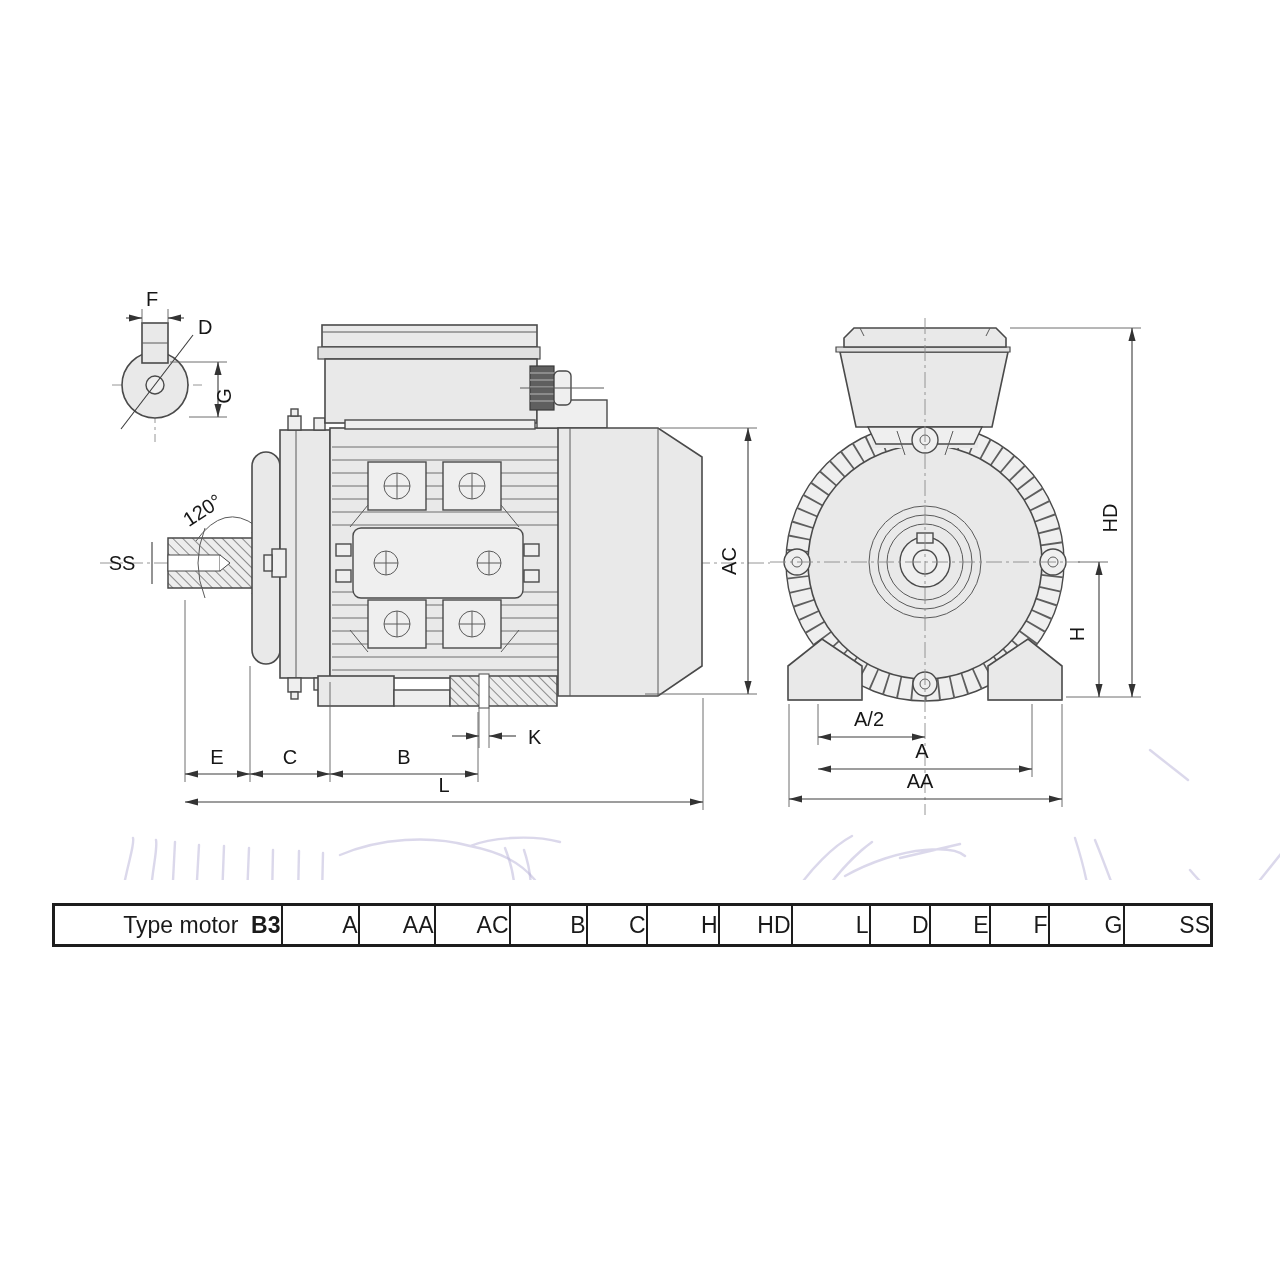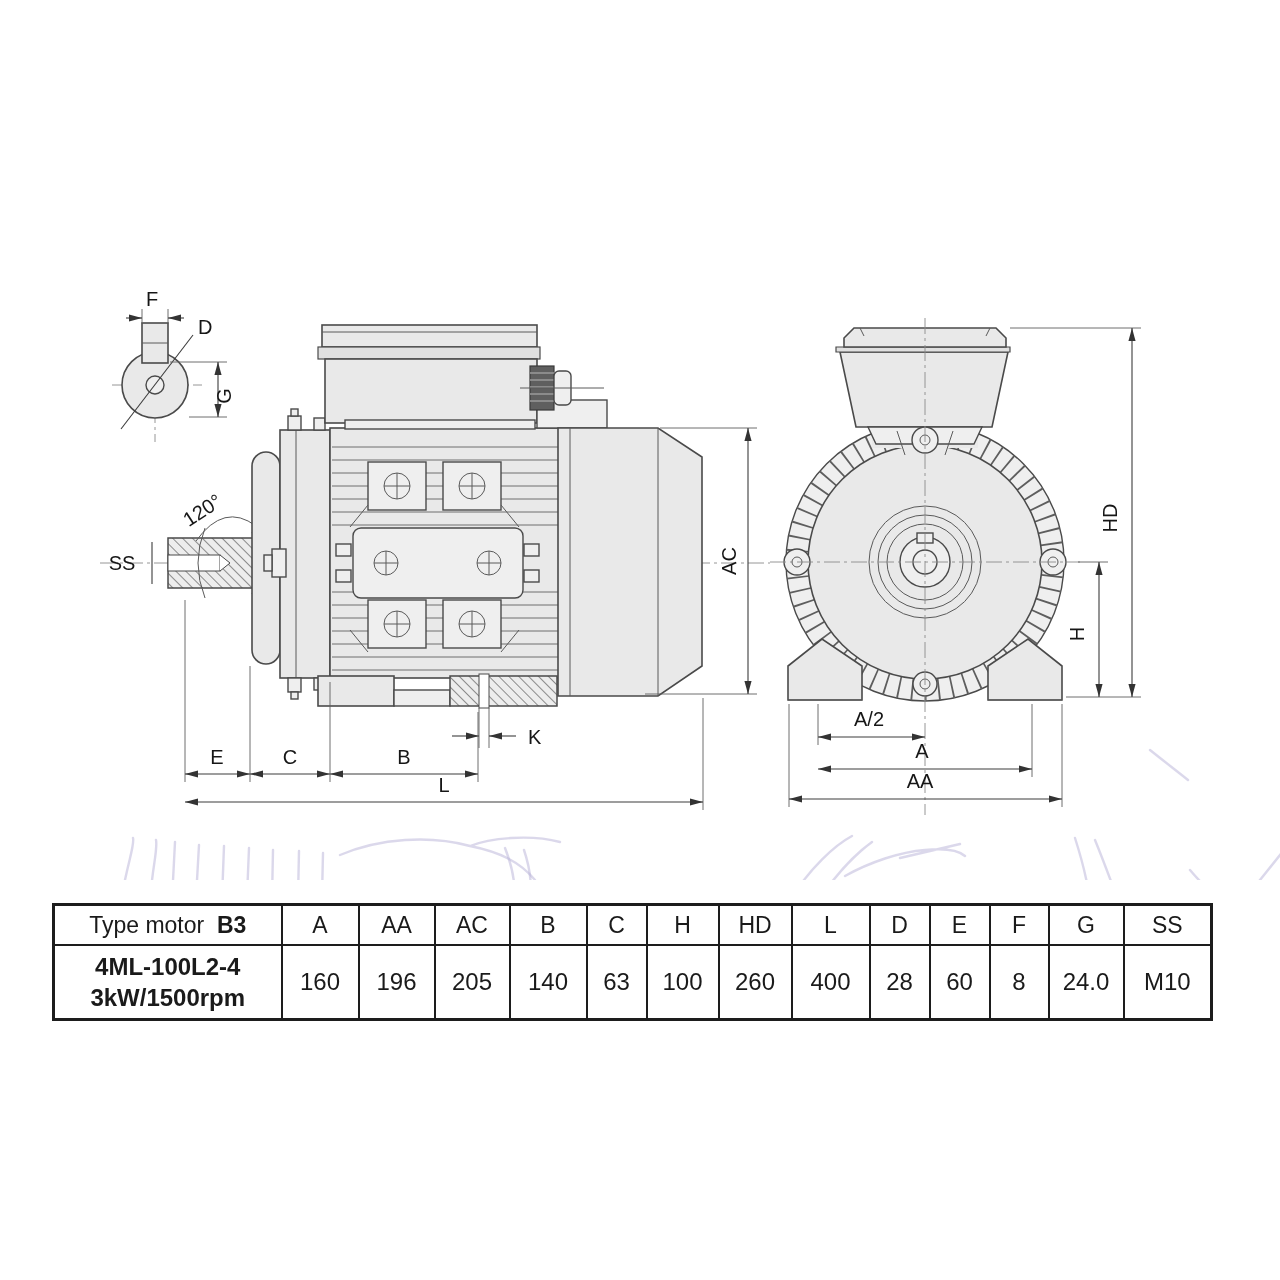--- a/index.html
+++ b/index.html
@@ -14,21 +14,21 @@
   .fin{stroke:#606060;stroke-width:.9;fill:none;}
   .dimline{stroke:#3c3c3c;stroke-width:1.1;fill:none;}
   .extline{stroke:#5f5f5f;stroke-width:.9;fill:none;}
   .cline{stroke:#8b8b8b;stroke-width:.9;fill:none;stroke-dasharray:16 4 3 4;}
   .dimtext{font-family:"Liberation Sans",sans-serif;font-size:20px;fill:#161616;}
   .wm{stroke:#b8b2d8;stroke-width:2.4;fill:none;opacity:.5;stroke-linecap:round;}
   
   #spec-table-wrap{position:absolute;left:52px;top:903px;width:1158px;}
   table.spec{border-collapse:collapse;width:1158px;table-layout:fixed;
              font-family:"Liberation Sans",sans-serif;color:#1a1a1a;}
-  table.spec th,table.spec td{border:2px solid #1d1d1d;text-align:center;vertical-align:middle;
+  table.spec th,table.spec td{border:2px solid #1d1d1d;text-align:right;vertical-align:middle;
              padding:0;overflow:hidden;}
   table.spec{border:3px solid #1d1d1d;}
   tr.hdr th{height:38px;font-weight:normal;font-size:23px;}
   tr.hdr th.first{font-size:23px;}
   tr.valr td{height:72px;font-size:24px;}
   td.first div{font-weight:bold;font-size:24px;line-height:1.3;}
   th.thick,td.thick{border-left:4px solid #1d1d1d;}
   th.first b{font-weight:bold;}
 </style>
 </head>
@@ -304,36 +304,17 @@
       <th>C</th>
       <th>H</th>
       <th>HD</th>
       <th>L</th>
       <th class="thick">D</th>
       <th>E</th>
       <th>F</th>
       <th>G</th>
       <th>SS</th>
     </tr>
-    <tr class="valr">
-      <td class="first">
-        <div>4ML-100L2-4</div>
-        <div>3kW/1500rpm</div>
-      </td>
-      <td>160</td>
-      <td>196</td>
-      <td>205</td>
-      <td>140</td>
-      <td>63</td>
-      <td>100</td>
-      <td>260</td>
-      <td>400</td>
-      <td class="thick">28</td>
-      <td>60</td>
-      <td>8</td>
-      <td>24.0</td>
-      <td>M10</td>
-    </tr>
   </tbody>
       </table>
 </div>
 
 </div>
 
 </body></html>

